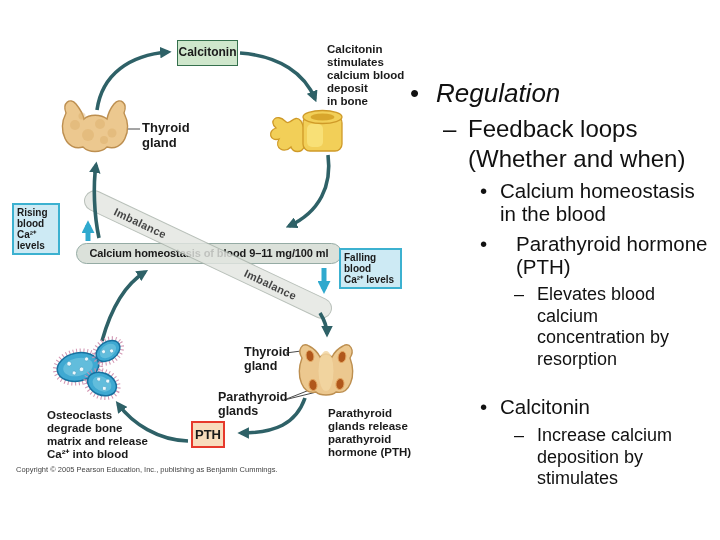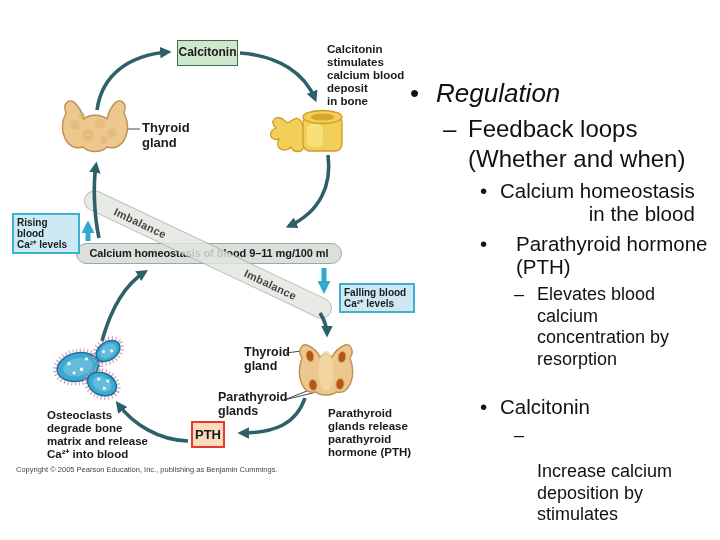--- a/index.html
+++ b/index.html
@@ -146,26 +146,26 @@
         <ellipse class="cell-inner" cx="102" cy="384" rx="10" ry="7"></ellipse>
         <circle class="nucleus" cx="97" cy="381" r="2"></circle>
           <circle class="nucleus" cx="106" cy="387" r="2"></circle>
         <circle class="nucleus" cx="106" cy="379" r="2"></circle>
       </g>
     </g>
   </svg>
 
   <div class="box calcitonin-box">Calcitonin</div>
 
-  <div class="box blue-box" style="left:12px;top:213px;width:68px;">
+  <div class="box blue-box" style="left:12px;top:203px;width:48px;">
       <div>Rising blood</div>
       <div>Ca²⁺ levels</div>
     </div>
 
-  <div class="box blue-box" style="left:339px;top:283px;width:76px;">
+  <div class="box blue-box" style="left:339px;top:248px;width:63px;">
       <div>Falling blood</div>
       <div>Ca²⁺ levels</div>
     </div>
 
   <div class="box pth-box">PTH</div>
 
   <div class="dlabel note" style="left:327px;top:43px;">
       <div>Calcitonin</div>
       <div>stimulates</div>
       <div>calcium blood</div>
@@ -213,21 +213,21 @@
       </div>
       <div class="o-item" style="top: 114px; font-size: 24px; line-height: 29.5px;">
         <span class="o-marker" style="left: 443px;">–</span>
         <div class="o-text" style="left: 468px;">
           <div>Feedback loops</div>
           <div>(Whether and when)</div>
         </div>
       </div>
       <div class="o-item" style="top: 179px; font-size: 20.5px; line-height: 23.3px;">
         <span class="o-marker" style="left: 480px;">•</span>
-        <div class="o-text" style="left: 500px; text-align: right;">
+        <div class="o-text" style="left: 500px;">
           <div>Calcium homeostasis</div>
           <div>in the blood</div>
         </div>
       </div>
       <div class="o-item" style="top: 232px; font-size: 20.5px; line-height: 23.3px;">
         <span class="o-marker" style="left: 480px;">•</span>
         <div class="o-text" style="left: 500px; margin-left: 16px;">
           <div>Parathyroid hormone</div>
           <div>(PTH)</div>
         </div>
@@ -242,20 +242,20 @@
         </div>
       </div>
       <div class="o-item" style="top: 395px; font-size: 20.5px; line-height: 23.3px;">
         <span class="o-marker" style="left: 480px;">•</span>
         <div class="o-text" style="left: 500px;">
           <div>Calcitonin</div>
         </div>
       </div>
       <div class="o-item" style="top: 425px; font-size: 18px; line-height: 21.5px;">
         <span class="o-marker" style="left: 514px;">–</span>
-        <div class="o-text" style="left: 537px; margin-top: 36px;">
+        <div class="o-text" style="left: 537px;">
           <div>Increase calcium</div>
           <div>deposition by</div>
           <div>stimulates</div>
         </div>
       </div>
     </div>
 </div>
 
 </body></html>

